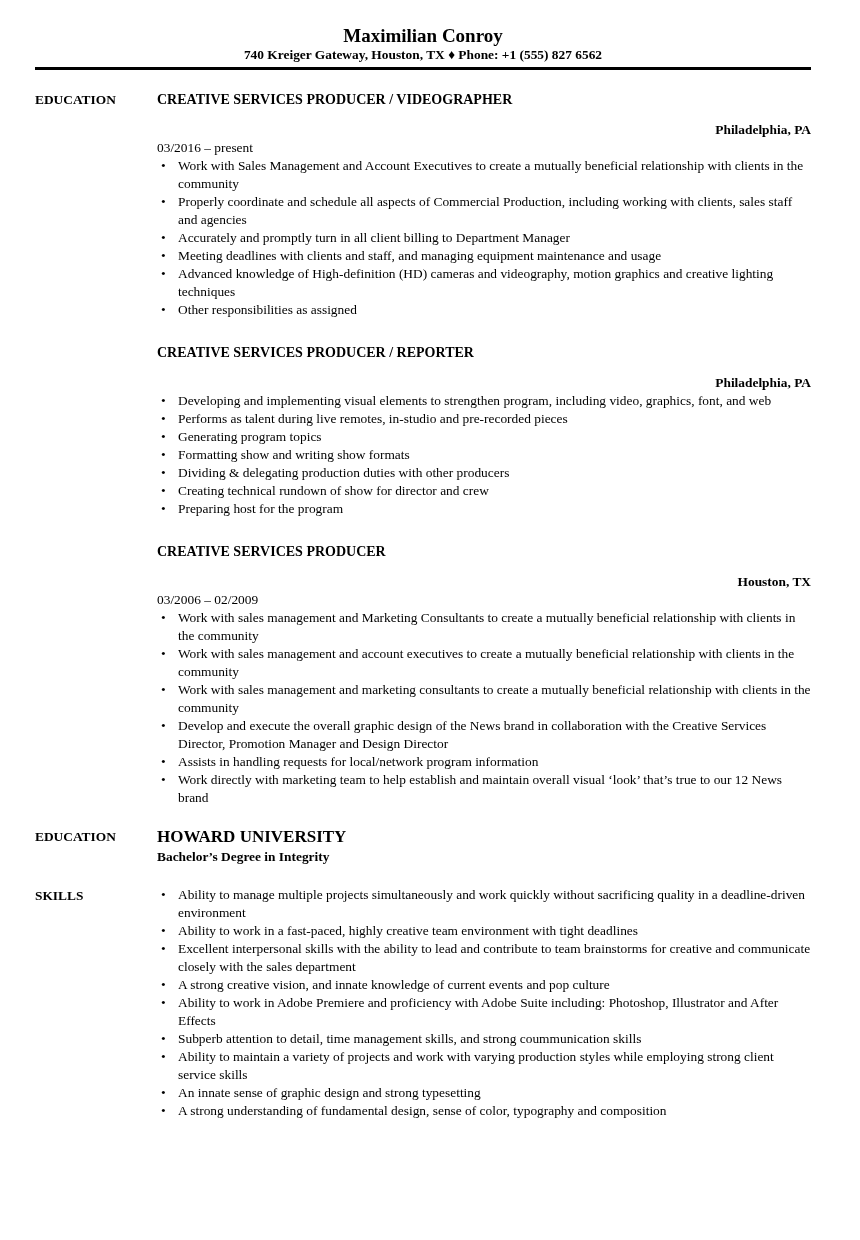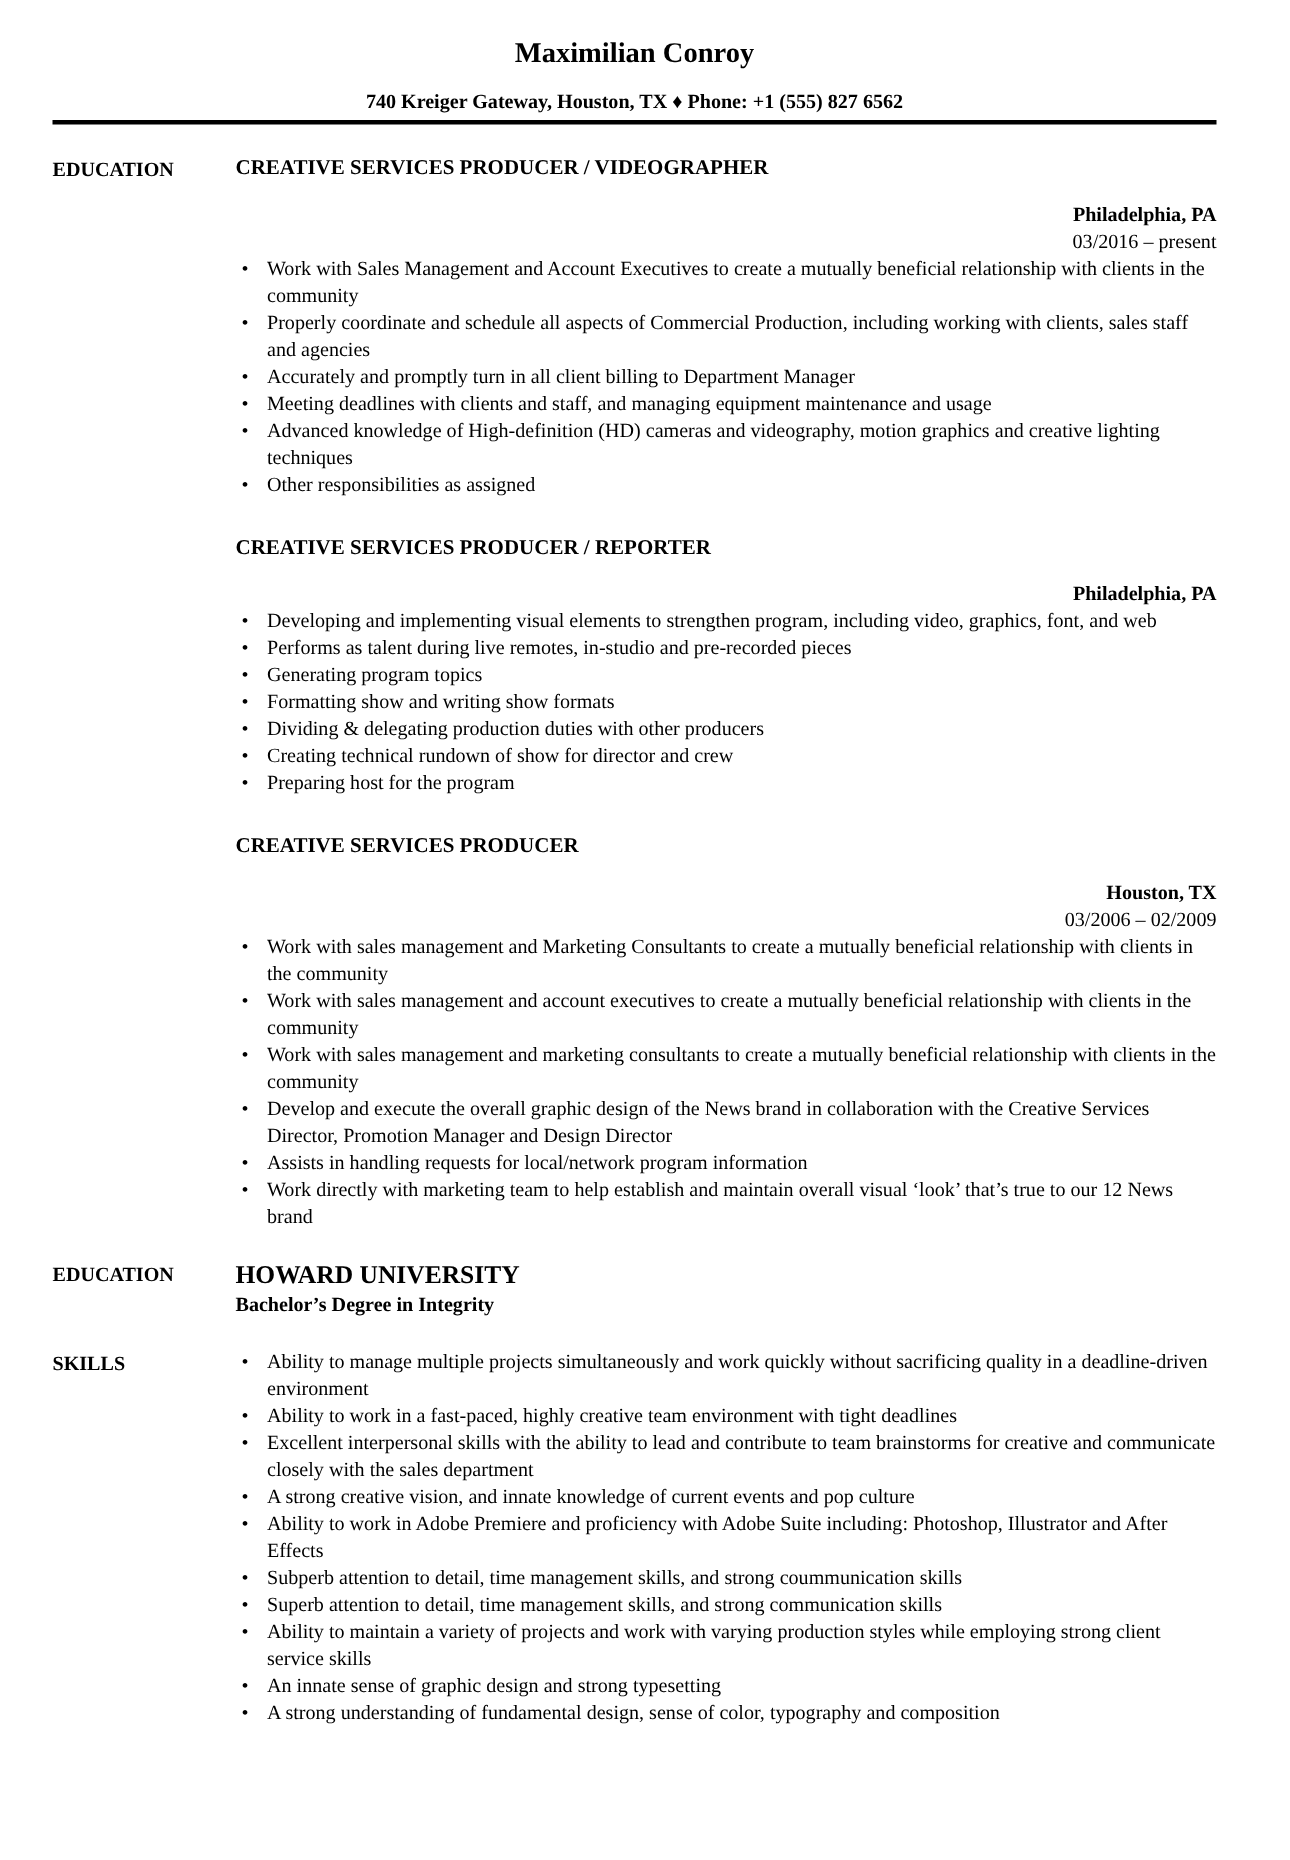--- a/index.html
+++ b/index.html
@@ -16,21 +16,20 @@
   .page { padding: 26px 49px 10px 35px; }
 
   
   .header { text-align: center; }
   .name {
     font-size: 19px;
     line-height: 20px;
     font-weight: bold;
   }
   .contact {
-    margin-top: 13px;
     font-weight: bold;
     font-size: 13.4px;
   }
   .rule {
     margin-top: 3px;
     height: 2.6px;
     background: #000000;
   }
 
   
@@ -43,21 +42,21 @@
   .content { flex: 1 1 auto; min-width: 0; }
 
   
   .job:not(:first-child) { margin-top: 24px; }
   .job-title {
     font-weight: bold;
     font-size: 14px;
     line-height: 19px;
   }
   .job-location { font-weight: bold; line-height: 18px; margin-top: 12px; text-align: right; }
-  .job-dates { line-height: 18px; text-align: right; }
+  .job-dates { line-height: 18px; }
 
   
   ul.bullets { list-style: none; margin: 0; padding: 0; }
   ul.bullets li {
     position: relative;
     padding-left: 21px;
   }
   ul.bullets li::before {
     content: "\2022";
     position: absolute;
@@ -147,21 +146,20 @@
     <div class="label">SKILLS</div>
     <div class="content">
       <ul class="bullets">
 
       <li>Ability to manage multiple projects simultaneously and work quickly without sacrificing quality in a deadline-driven environment</li>
           <li>Ability to work in a fast-paced, highly creative team environment with tight deadlines</li>
           <li>Excellent interpersonal skills with the ability to lead and contribute to team brainstorms for creative and communicate closely with the sales department</li>
           <li>A strong creative vision, and innate knowledge of current events and pop culture</li>
           <li>Ability to work in Adobe Premiere and proficiency with Adobe Suite including: Photoshop, Illustrator and After Effects</li>
           <li>Subperb attention to detail, time management skills, and strong coummunication skills</li>
-          <li>Superb attention to detail, time management skills, and strong communication skills</li>
           <li>Ability to maintain a variety of projects and work with varying production styles while employing strong client service skills</li>
           <li>An innate sense of graphic design and strong typesetting</li>
           <li>A strong understanding of fundamental design, sense of color, typography and composition</li>
         </ul>
     </div>
   </div>
 
 </div>
 
 </body></html>

